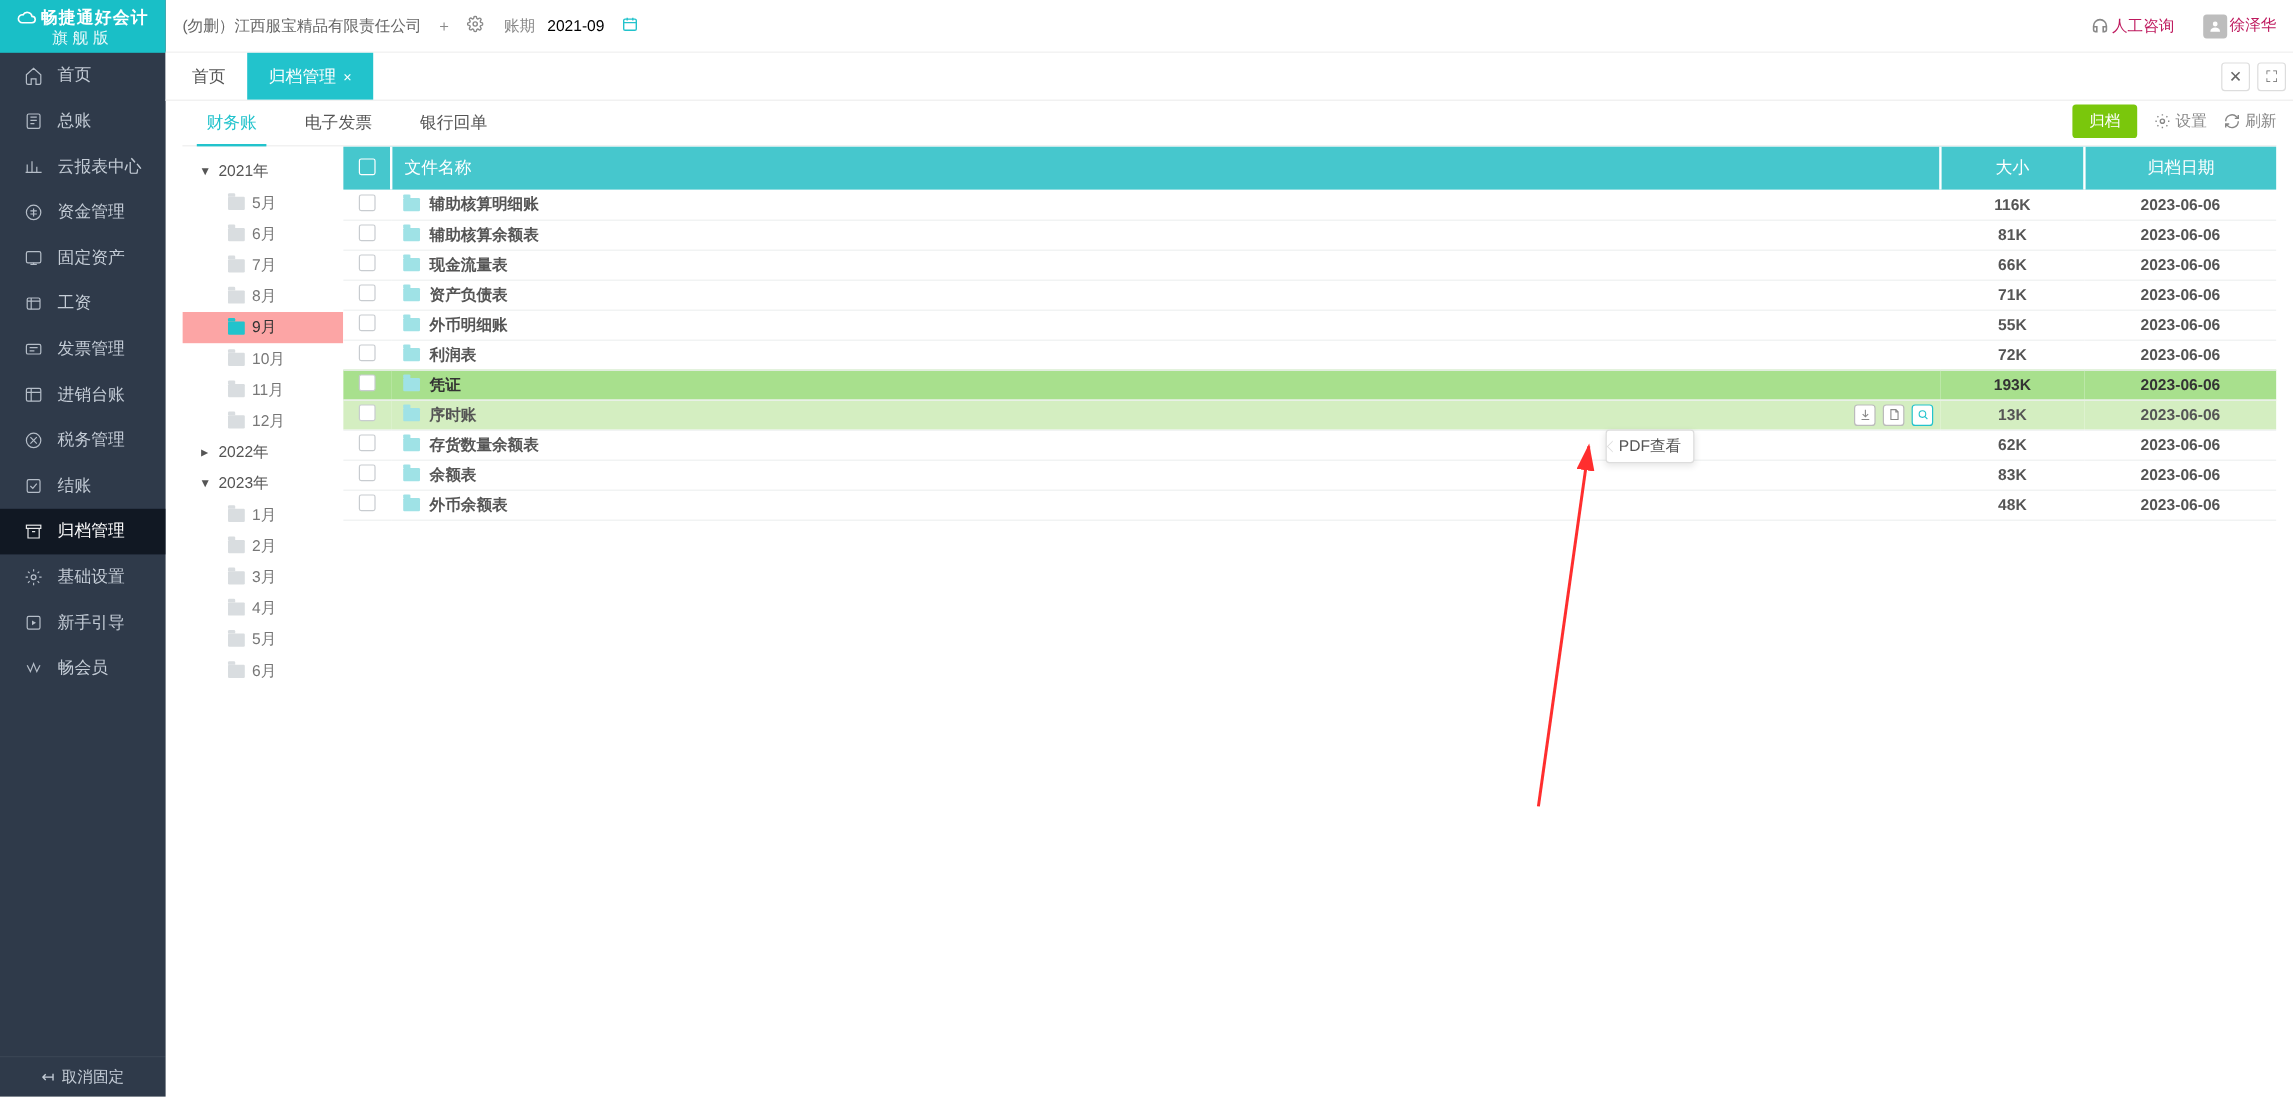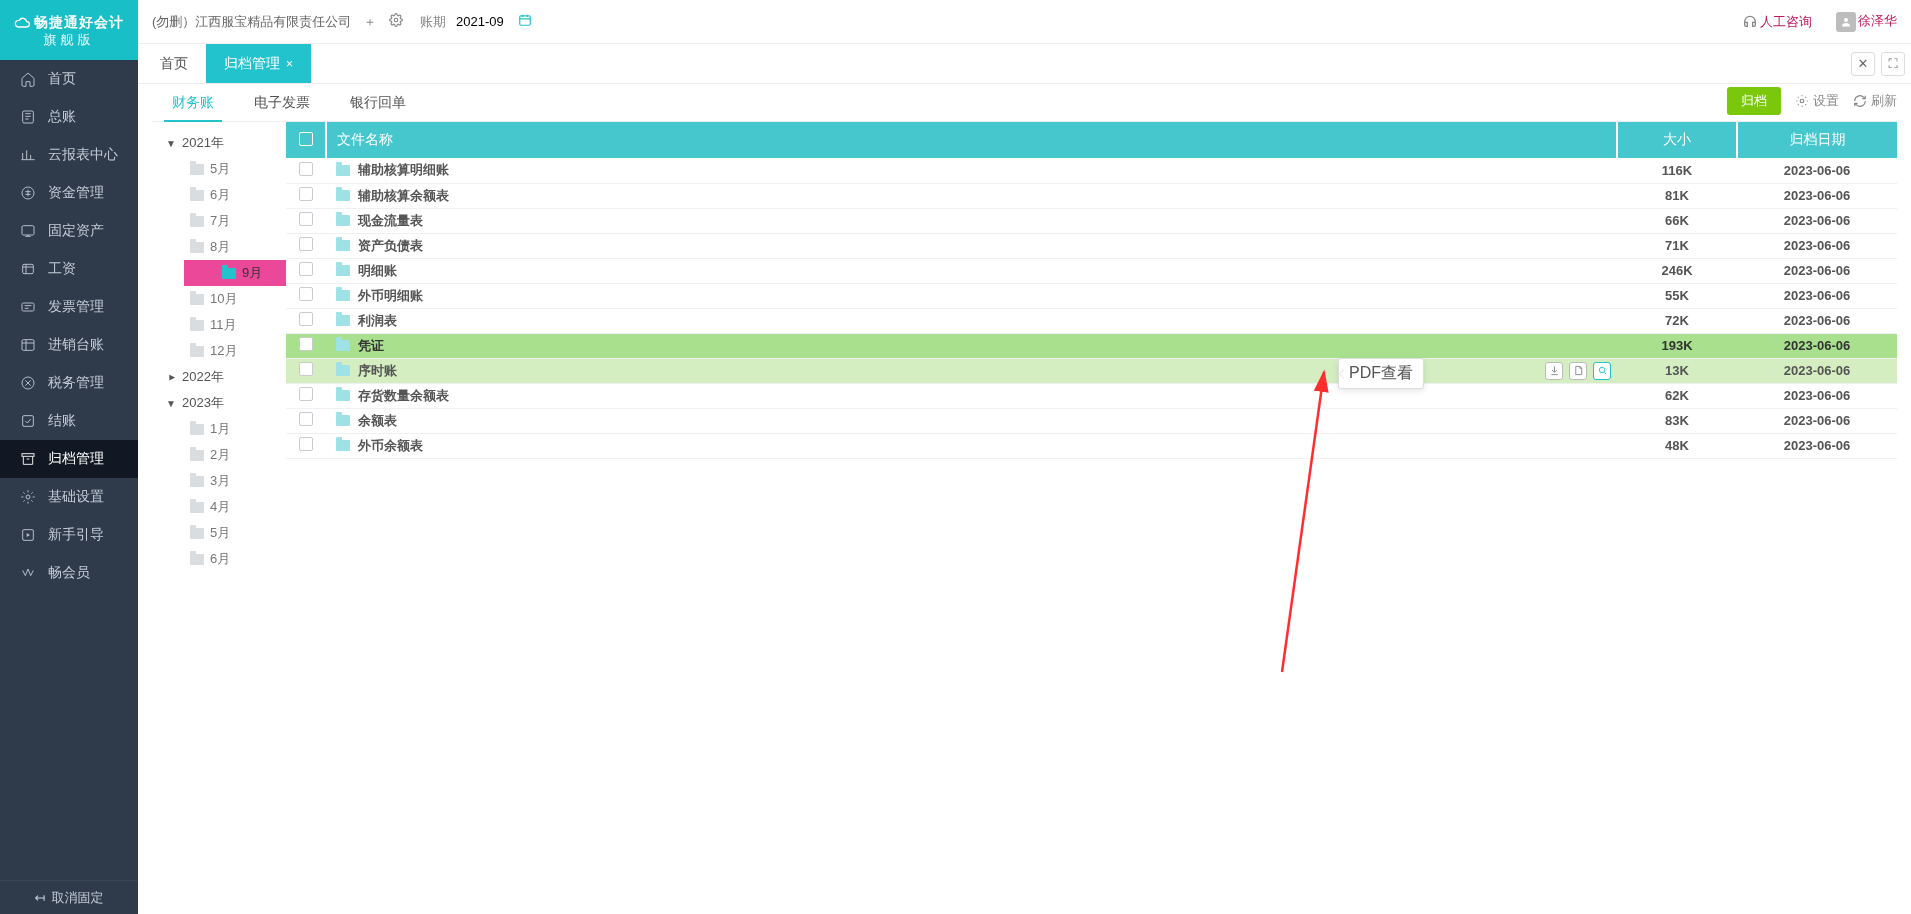--- a/index.html
+++ b/index.html
@@ -1,21 +1,21 @@
 <!DOCTYPE html>
 <html><head>
 <meta charset="utf-8">
 <style>
   * { margin: 0; padding: 0; box-sizing: border-box; }
   html, body { width: 100%; height: 100%; font-family: "Microsoft YaHei", Arial, sans-serif; font-size: 13px; color: #333; background: #fff; }
   body { display: flex; }
 
   
   .nav-sidebar { width: 138px; background: #2f3a4a; color: #cfd6de; display: flex; flex-direction: column; flex-shrink: 0; }
-  .nav-logo { height: 60px; background: #19bfc7; color: #fff; display: flex; flex-direction: column; align-items: center; justify-content: center; font-size: 12px; padding-top:2px;}
+  .nav-logo { height: 44px; background: #19bfc7; color: #fff; display: flex; flex-direction: column; align-items: center; justify-content: center; font-size: 12px; padding-top:2px;}
   .nav-logo-main { font-size: 14px; font-weight: bold; letter-spacing: 1px; display:flex; align-items:center; gap:4px;}
   .nav-logo-sub { font-size: 13px; opacity: .9; letter-spacing: 4px; margin-top:-1px;}
   .nav-items { flex: 1; overflow-y: auto; }
   .nav-item { height: 38px; display: flex; align-items: center; gap: 12px; padding-left: 20px; cursor: pointer; color: #c4ccd6; font-size: 14px; }
   .nav-item.active { background: #111823; color: #fff; }
   .nav-item .icon { width: 16px; height: 16px; display: inline-flex; align-items:center; justify-content:center; opacity:.9; }
   .nav-item svg { stroke: currentColor; fill: none; stroke-width:1.5; }
   .nav-footer { height: 34px; display: flex; align-items: center; justify-content: center; gap: 6px; color: #c4ccd6; cursor: pointer; border-top: 1px solid rgba(255,255,255,0.05); font-size:13px;}
 
   
@@ -54,21 +54,21 @@
   .btn-primary { background:#7ac70c; color:#fff; border:none; border-radius:3px; padding:5px 14px; cursor:pointer; font-size:13px;}
   .toolbar .tool-link { color:#888; display:flex; align-items:center; gap:4px; cursor:pointer; font-size:13px;}
 
   
   .body { flex:1; display:flex; min-height:0; }
 
   
   .tree { width:134px; flex-shrink:0; padding:8px 0; overflow-y:auto; font-size:13px; color:#555;}
   .tree-node { height:26px; display:flex; align-items:center; gap:6px; cursor:pointer; padding-left:14px;}
   .tree-node.level-month { padding-left:38px; color:#777;}
-  .tree-node.selected { background:#ec4899; color:#333;margin-left:32px;}
+  .tree-node.selected { background:#fca5a5; color:#333;}
   .tree-node .arrow { width:10px; font-size:10px; color:#555; transform-origin:center;}
   .tree-node .arrow.open { }
   .tree-node .arrow.closed { transform: rotate(-90deg); }
   .tree-node .folder-ic { width:14px; height:11px; background:#d9dde0; border-radius:1px; position:relative; flex-shrink:0;}
   .tree-node .folder-ic::before { content:""; position:absolute; top:-3px; left:0; width:6px; height:3px; background:#d9dde0; border-radius:1px 1px 0 0;}
   .tree-node.selected .folder-ic { background:#22c3cc; }
   .tree-node.selected .folder-ic::before { background:#22c3cc; }
 
   
   .table-wrap { flex:1; min-width:0; overflow:auto; }
@@ -89,21 +89,21 @@
   thead .chk { border-color:#fff; background:transparent;}
 
   .row-actions { display:inline-flex; gap:6px; vertical-align:middle; margin-left:auto;}
   .row-actions .act { width:18px; height:18px; border:1px solid #bbb; border-radius:3px; display:inline-flex; align-items:center; justify-content:center; cursor:pointer; color:#888; background:#fff;}
   .row-actions .act.highlight { border-color:#22c3cc; color:#22c3cc;}
 
   .name-cell-inner { display:flex; align-items:center; }
   .name-cell-inner .spacer { flex:1; }
 
   
-  .tooltip-box { position:absolute; background:#fff; border:1px solid #ddd; border-radius:3px; padding:4px 10px; font-size:16px; color:#555; box-shadow:0 2px 6px rgba(0,0,0,.1); white-space:nowrap; pointer-events:none;}
+  .tooltip-box { position:absolute; background:#fff; border:1px solid #ddd; border-radius:3px; padding:4px 10px; font-size:13px; color:#555; box-shadow:0 2px 6px rgba(0,0,0,.1); white-space:nowrap; pointer-events:none;}
   .tooltip-box::before { content:""; position:absolute; left:-5px; top:50%; margin-top:-5px; border:5px solid transparent; border-right-color:#ddd;}
   .tooltip-box::after { content:""; position:absolute; left:-4px; top:50%; margin-top:-5px; border:5px solid transparent; border-right-color:#fff;}
 
   
   .red-arrow { position:absolute; pointer-events:none; }
 
   .content-inner { position:relative; flex:1; display:flex; flex-direction:column; min-height:0;}
 
   
   ::-webkit-scrollbar { width:8px; height:8px;}
@@ -470,32 +470,20 @@
                     </div>
                   </td>
                   <td>71K</td>
                   <td>2023-06-06</td>
                 </tr>
                 <tr>
                   <td><span class="chk"></span></td>
                   <td class="col-name">
                     <div class="name-cell-inner">
                       <span class="file-ic"></span>
-                      <span>明细账</span>
-                      <span class="spacer"></span>
-                    </div>
-                  </td>
-                  <td>246K</td>
-                  <td>2023-06-06</td>
-                </tr>
-                <tr>
-                  <td><span class="chk"></span></td>
-                  <td class="col-name">
-                    <div class="name-cell-inner">
-                      <span class="file-ic"></span>
                       <span>外币明细账</span>
                       <span class="spacer"></span>
                     </div>
                   </td>
                   <td>55K</td>
                   <td>2023-06-06</td>
                 </tr>
                 <tr>
                   <td><span class="chk"></span></td>
                   <td class="col-name">

